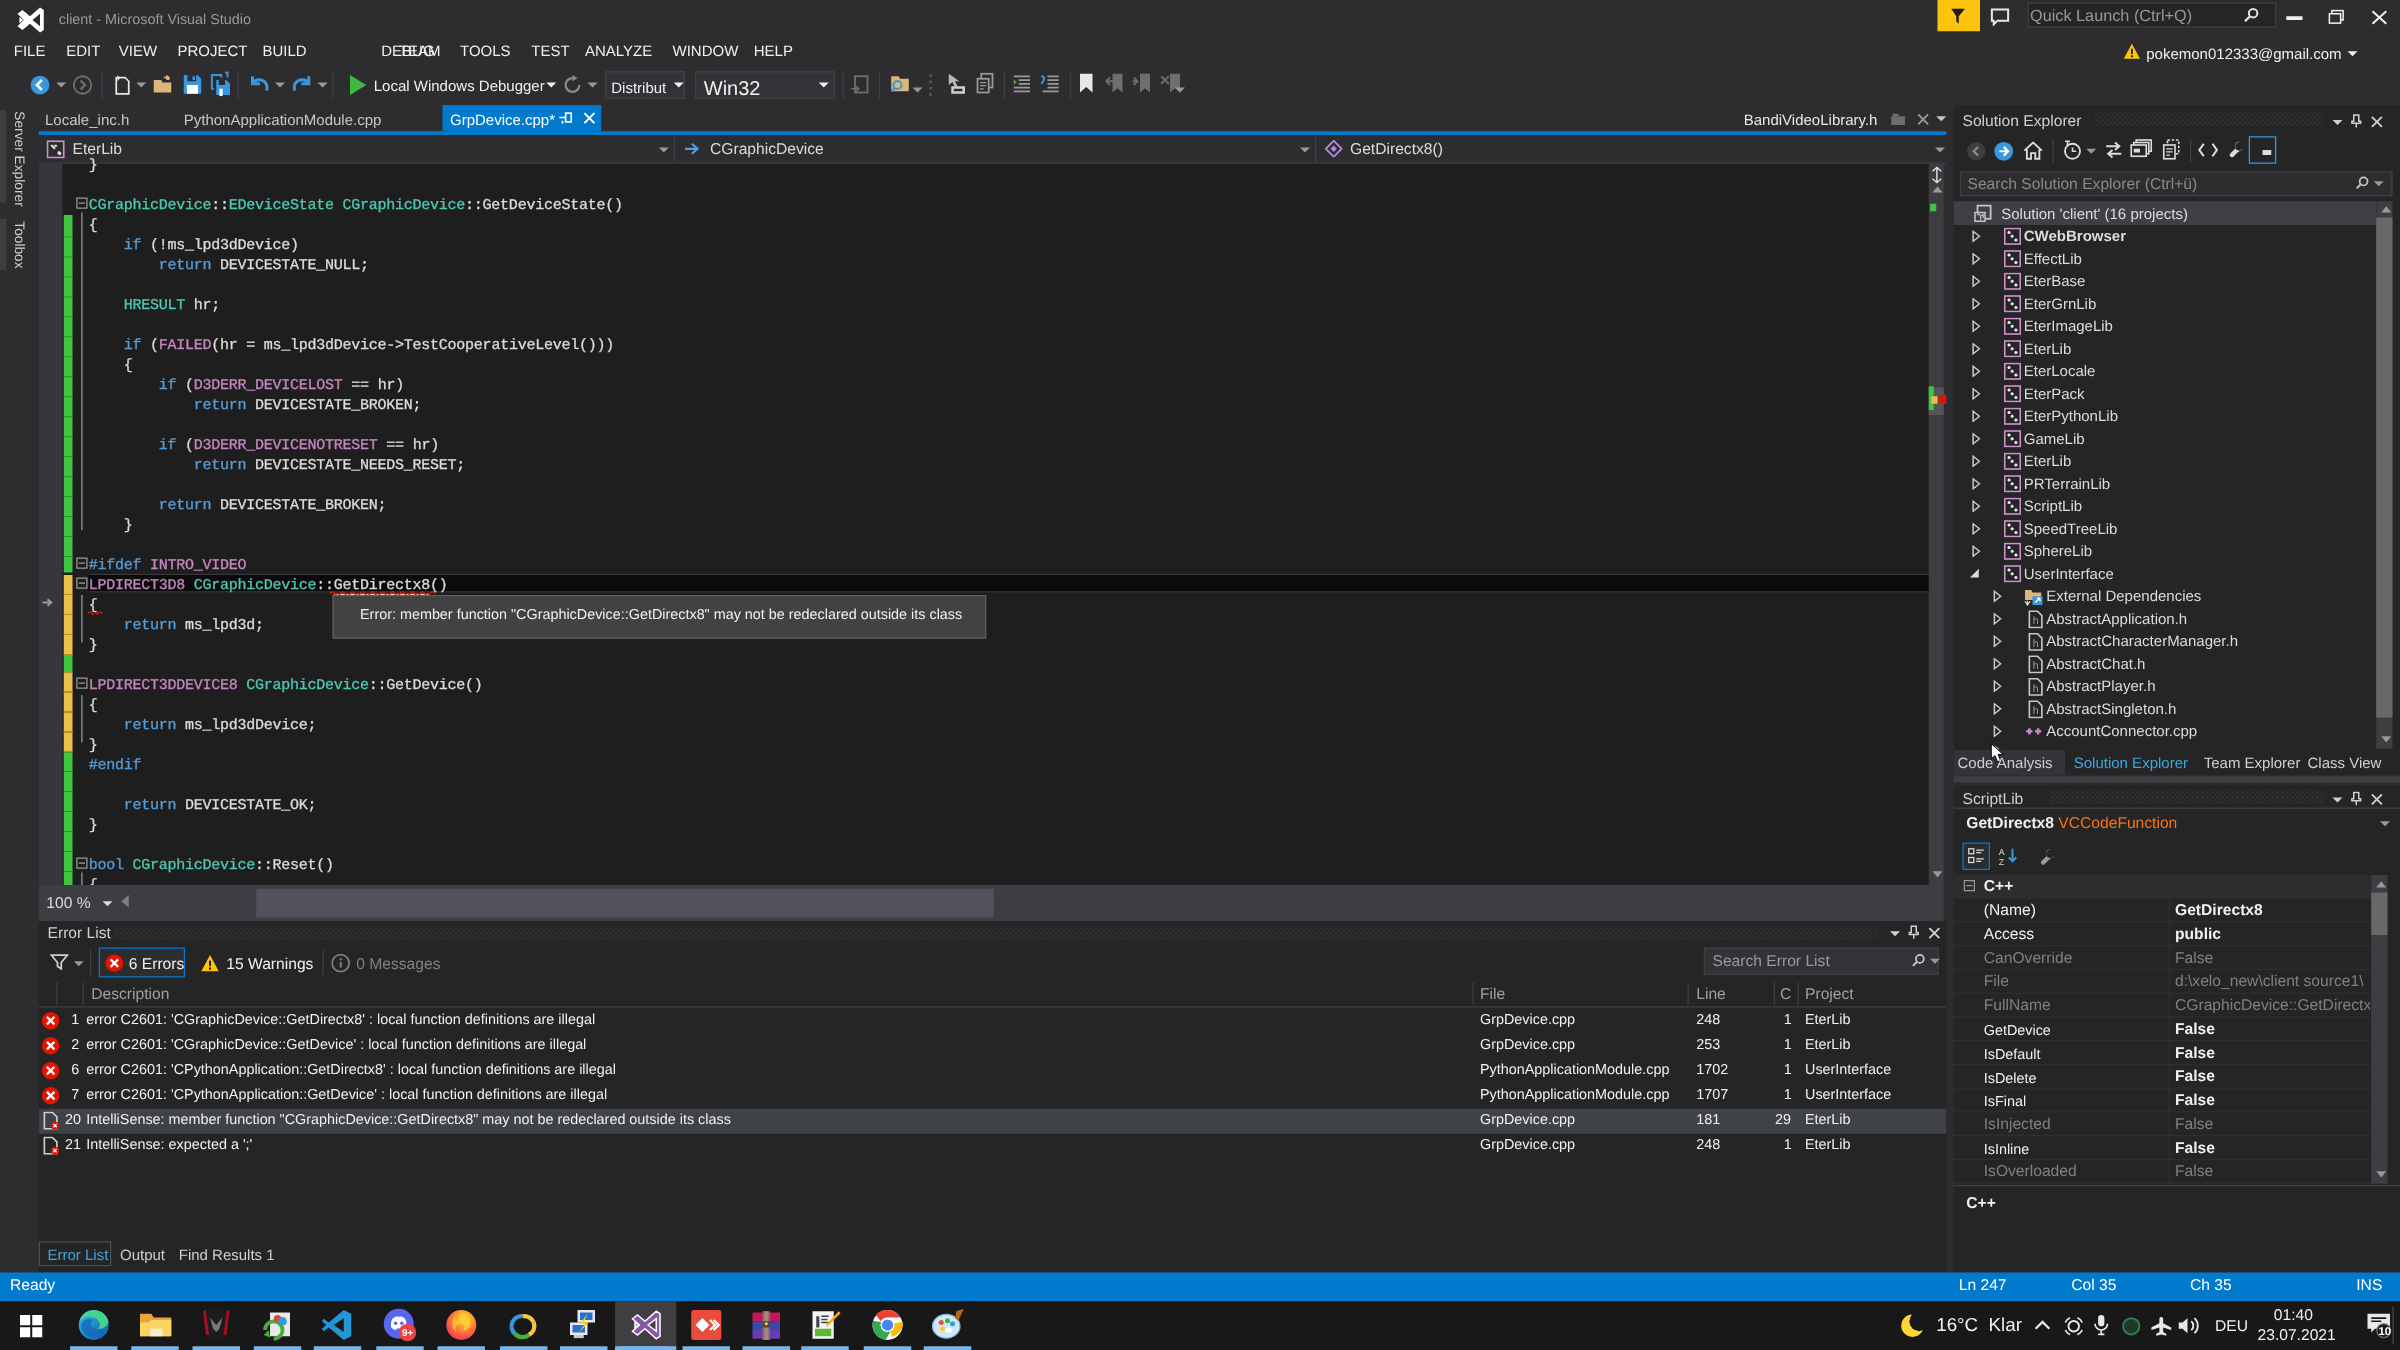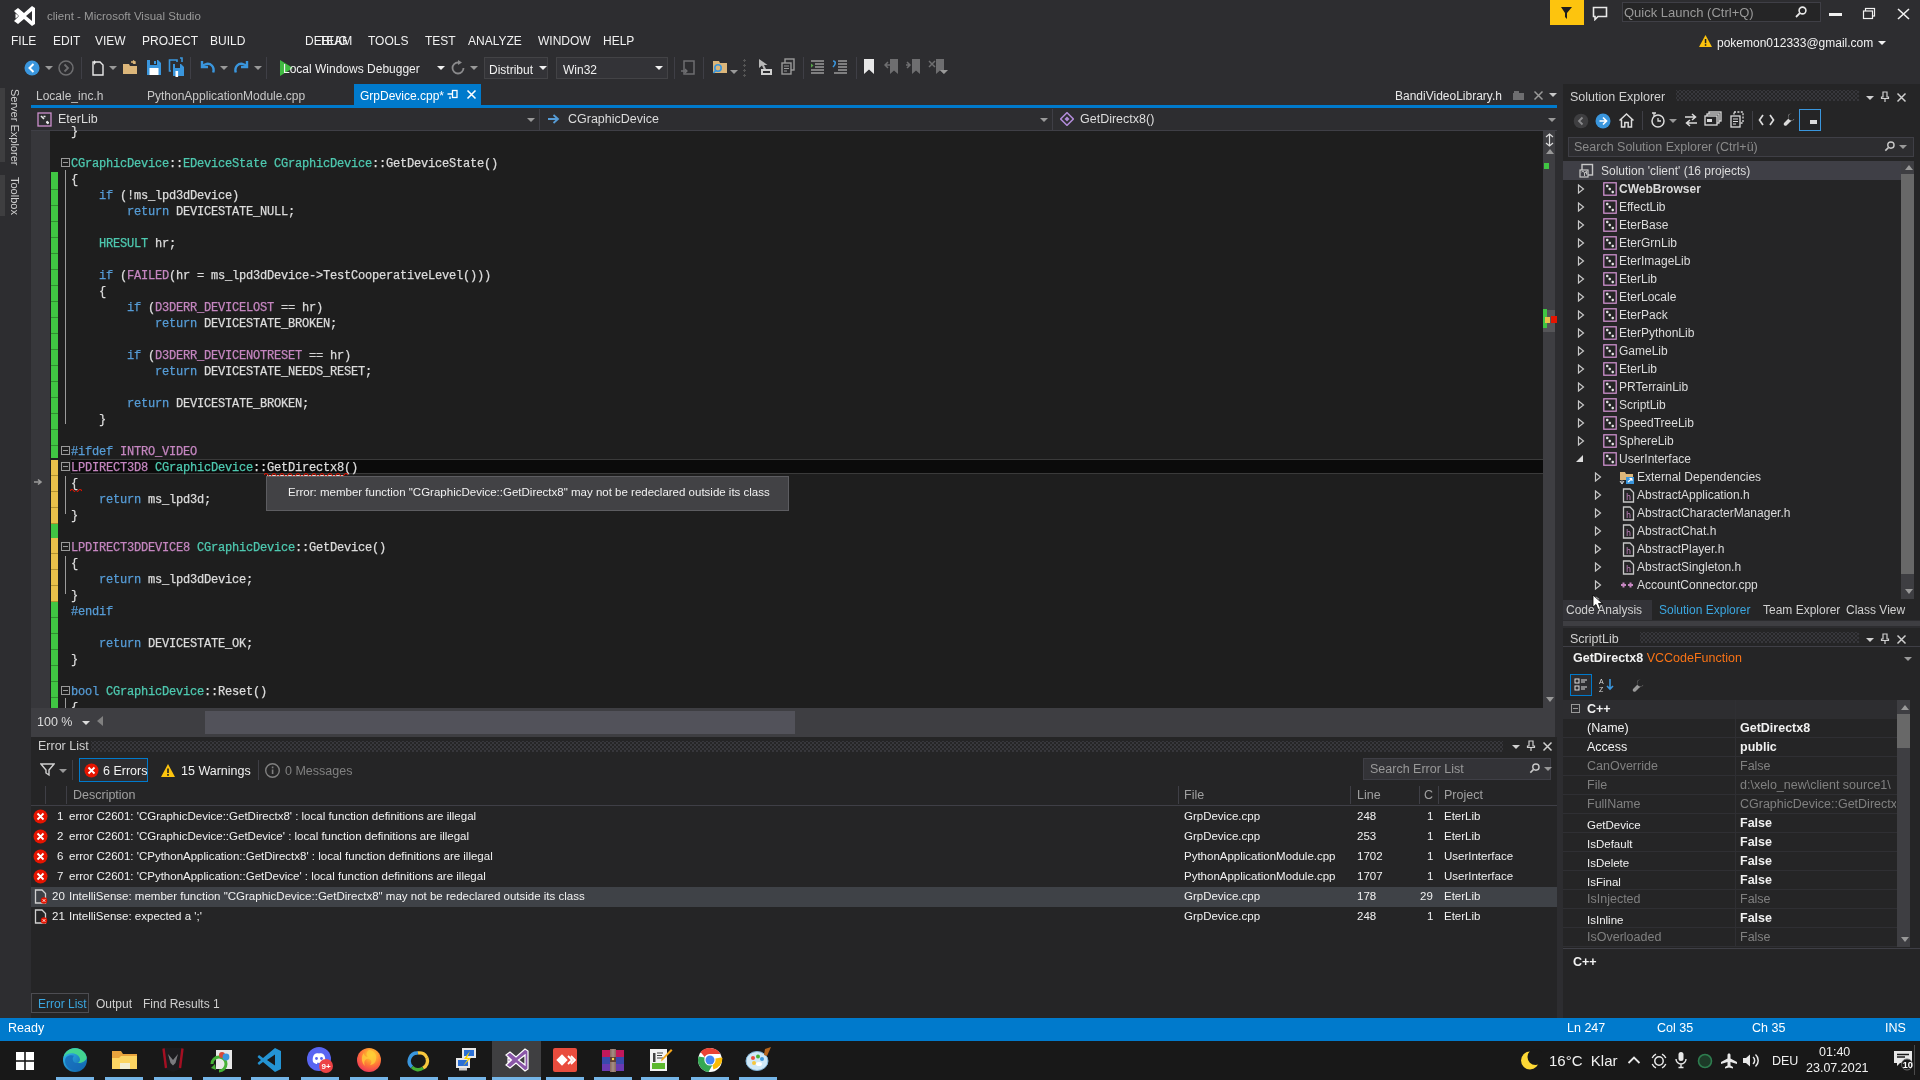--- a/index.html
+++ b/index.html
@@ -117,33 +117,33 @@
 <svg class="abs" style="left:233px;top:59px;" width="18" height="17" viewBox="0 0 18 17">
     <g transform="scale(-1,1) translate(-18,0)">
       <path d="M4 2 L4 8 L10 8" fill="none" stroke="#3a96dd" stroke-width="2.4"></path>
       <path d="M4 8 C6 4.5 11 3.5 13.8 6.5 C15.5 8.3 16 11 15.2 13.5" fill="none" stroke="#3a96dd" stroke-width="2.4"></path>
     </g>
   </svg>
 <div class="caret caretg" style="left:254px;top:66px;"></div>
 <div class="sep" style="left:266px;top:57px;height:22px;"></div>
 
 <div class="abs" style="left:280px;top:60px;width:0;height:0;border-top:8px solid transparent;border-bottom:8px solid transparent;border-left:13px solid #3fba41;"></div>
-<div class="t" style="left:283px;top:62px;font-size:12px;color:#f1f1f1;">Local Windows Debugger</div>
+<div class="t" style="left:299px;top:62px;font-size:12px;color:#f1f1f1;">Local Windows Debugger</div>
 <div class="caret" style="left:437px;top:66px;"></div>
 <svg class="abs" style="left:450px;top:60px;" width="16" height="16" viewBox="0 0 16 16">
     <path d="M13.5 8 A5.5 5.5 0 1 1 8 2.5" fill="none" stroke="#8a8a8c" stroke-width="1.8"></path>
     <path d="M8 0 L12 2.5 L8 5 Z" fill="#8a8a8c"></path>
   </svg>
 <div class="caret caretg" style="left:470px;top:66px;"></div>
 
 <div class="abs" style="left:484px;top:57px;width:64px;height:22px;background:#333337;border:1px solid #434346;"></div>
 <div class="t" style="left:489px;top:63px;font-size:12px;color:#f1f1f1;">Distribut</div>
 <div class="caret" style="left:539px;top:66px;"></div>
 <div class="abs" style="left:556px;top:57px;width:112px;height:22px;background:#333337;border:1px solid #434346;"></div>
-<div class="t" style="left:563px;top:63px;font-size:12px;color:#f1f1f1;">Win32</div>
+<div class="t" style="left:563px;top:63px;font-size:16px;color:#f1f1f1;">Win32</div>
 <div class="caret" style="left:655px;top:66px;"></div>
 <div class="sep" style="left:674px;top:57px;height:22px;"></div>
 
 <svg class="abs" style="left:680px;top:59px;" width="16" height="18" viewBox="0 0 16 18">
     <rect x="4" y="2" width="10" height="13" fill="none" stroke="#6e6e70" stroke-width="1.5"></rect>
     <path d="M1 12 L7 12 M5 10 L7 12 L5 14" stroke="#6e6e70" stroke-width="1.3" fill="none"></path>
   </svg>
 <div class="sep" style="left:703px;top:57px;height:22px;"></div>
 <svg class="abs" style="left:710px;top:58px;" width="19" height="18" viewBox="0 0 19 18">
     <path d="M3 15 L3 3 L9 3 L10 5 L17 5 L17 15 Z" fill="#dcb67a"></path>
@@ -425,21 +425,21 @@
 <div class="t" style="left:1444px;top:870px;font-size:11.5px;color:#f1f1f1;">UserInterface</div>
 <div class="abs" style="left:31px;top:887px;width:1526px;height:20px;background:#3f4247;"></div>
 <svg class="abs" style="left:34px;top:889px;" width="14" height="15" viewBox="0 0 14 15">
     <path d="M1.5 1 L8 1 L11.5 4.5 L11.5 14 L1.5 14 Z" fill="none" stroke="#d0d0d0" stroke-width="1.3"></path>
     <circle cx="10" cy="11.5" r="3.2" fill="#e51400"></circle>
     <path d="M8.7 10.2 L11.3 12.8 M11.3 10.2 L8.7 12.8" stroke="#fff" stroke-width="0.9"></path>
   </svg>
 <div class="t" style="left:52px;top:890px;font-size:11.5px;color:#f1f1f1;">20</div>
 <div class="t" style="left:69px;top:890px;font-size:11.5px;color:#f1f1f1;">IntelliSense: member function "CGraphicDevice::GetDirectx8" may not be redeclared outside its class</div>
 <div class="t" style="left:1184px;top:890px;font-size:11.5px;color:#f1f1f1;">GrpDevice.cpp</div>
-<div class="t" style="left:1357px;top:890px;font-size:11.5px;color:#f1f1f1;">178</div>
+<div class="t" style="left:1357px;top:890px;font-size:11.5px;color:#f1f1f1;">181</div>
 <div class="t" style="left:1420px;top:890px;font-size:11.5px;color:#f1f1f1;">29</div>
 <div class="t" style="left:1444px;top:890px;font-size:11.5px;color:#f1f1f1;">EterLib</div>
 <svg class="abs" style="left:34px;top:909px;" width="14" height="15" viewBox="0 0 14 15">
     <path d="M1.5 1 L8 1 L11.5 4.5 L11.5 14 L1.5 14 Z" fill="none" stroke="#d0d0d0" stroke-width="1.3"></path>
     <circle cx="10" cy="11.5" r="3.2" fill="#e51400"></circle>
     <path d="M8.7 10.2 L11.3 12.8 M11.3 10.2 L8.7 12.8" stroke="#fff" stroke-width="0.9"></path>
   </svg>
 <div class="t" style="left:52px;top:910px;font-size:11.5px;color:#f1f1f1;">21</div>
 <div class="t" style="left:69px;top:910px;font-size:11.5px;color:#f1f1f1;">IntelliSense: expected a ';'</div>
 <div class="t" style="left:1184px;top:910px;font-size:11.5px;color:#f1f1f1;">GrpDevice.cpp</div>

